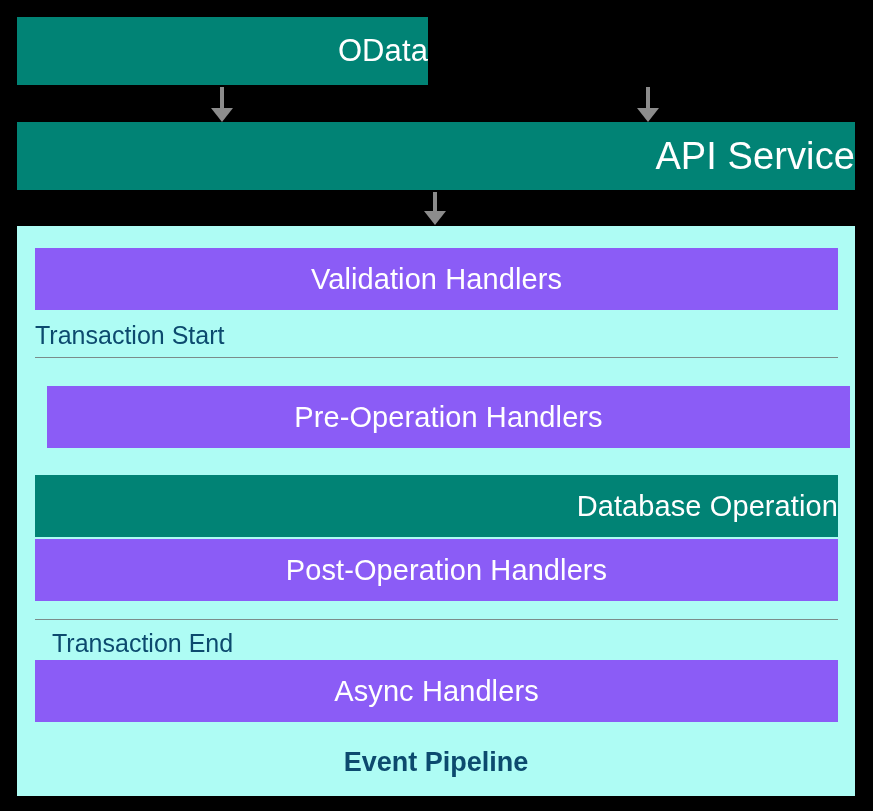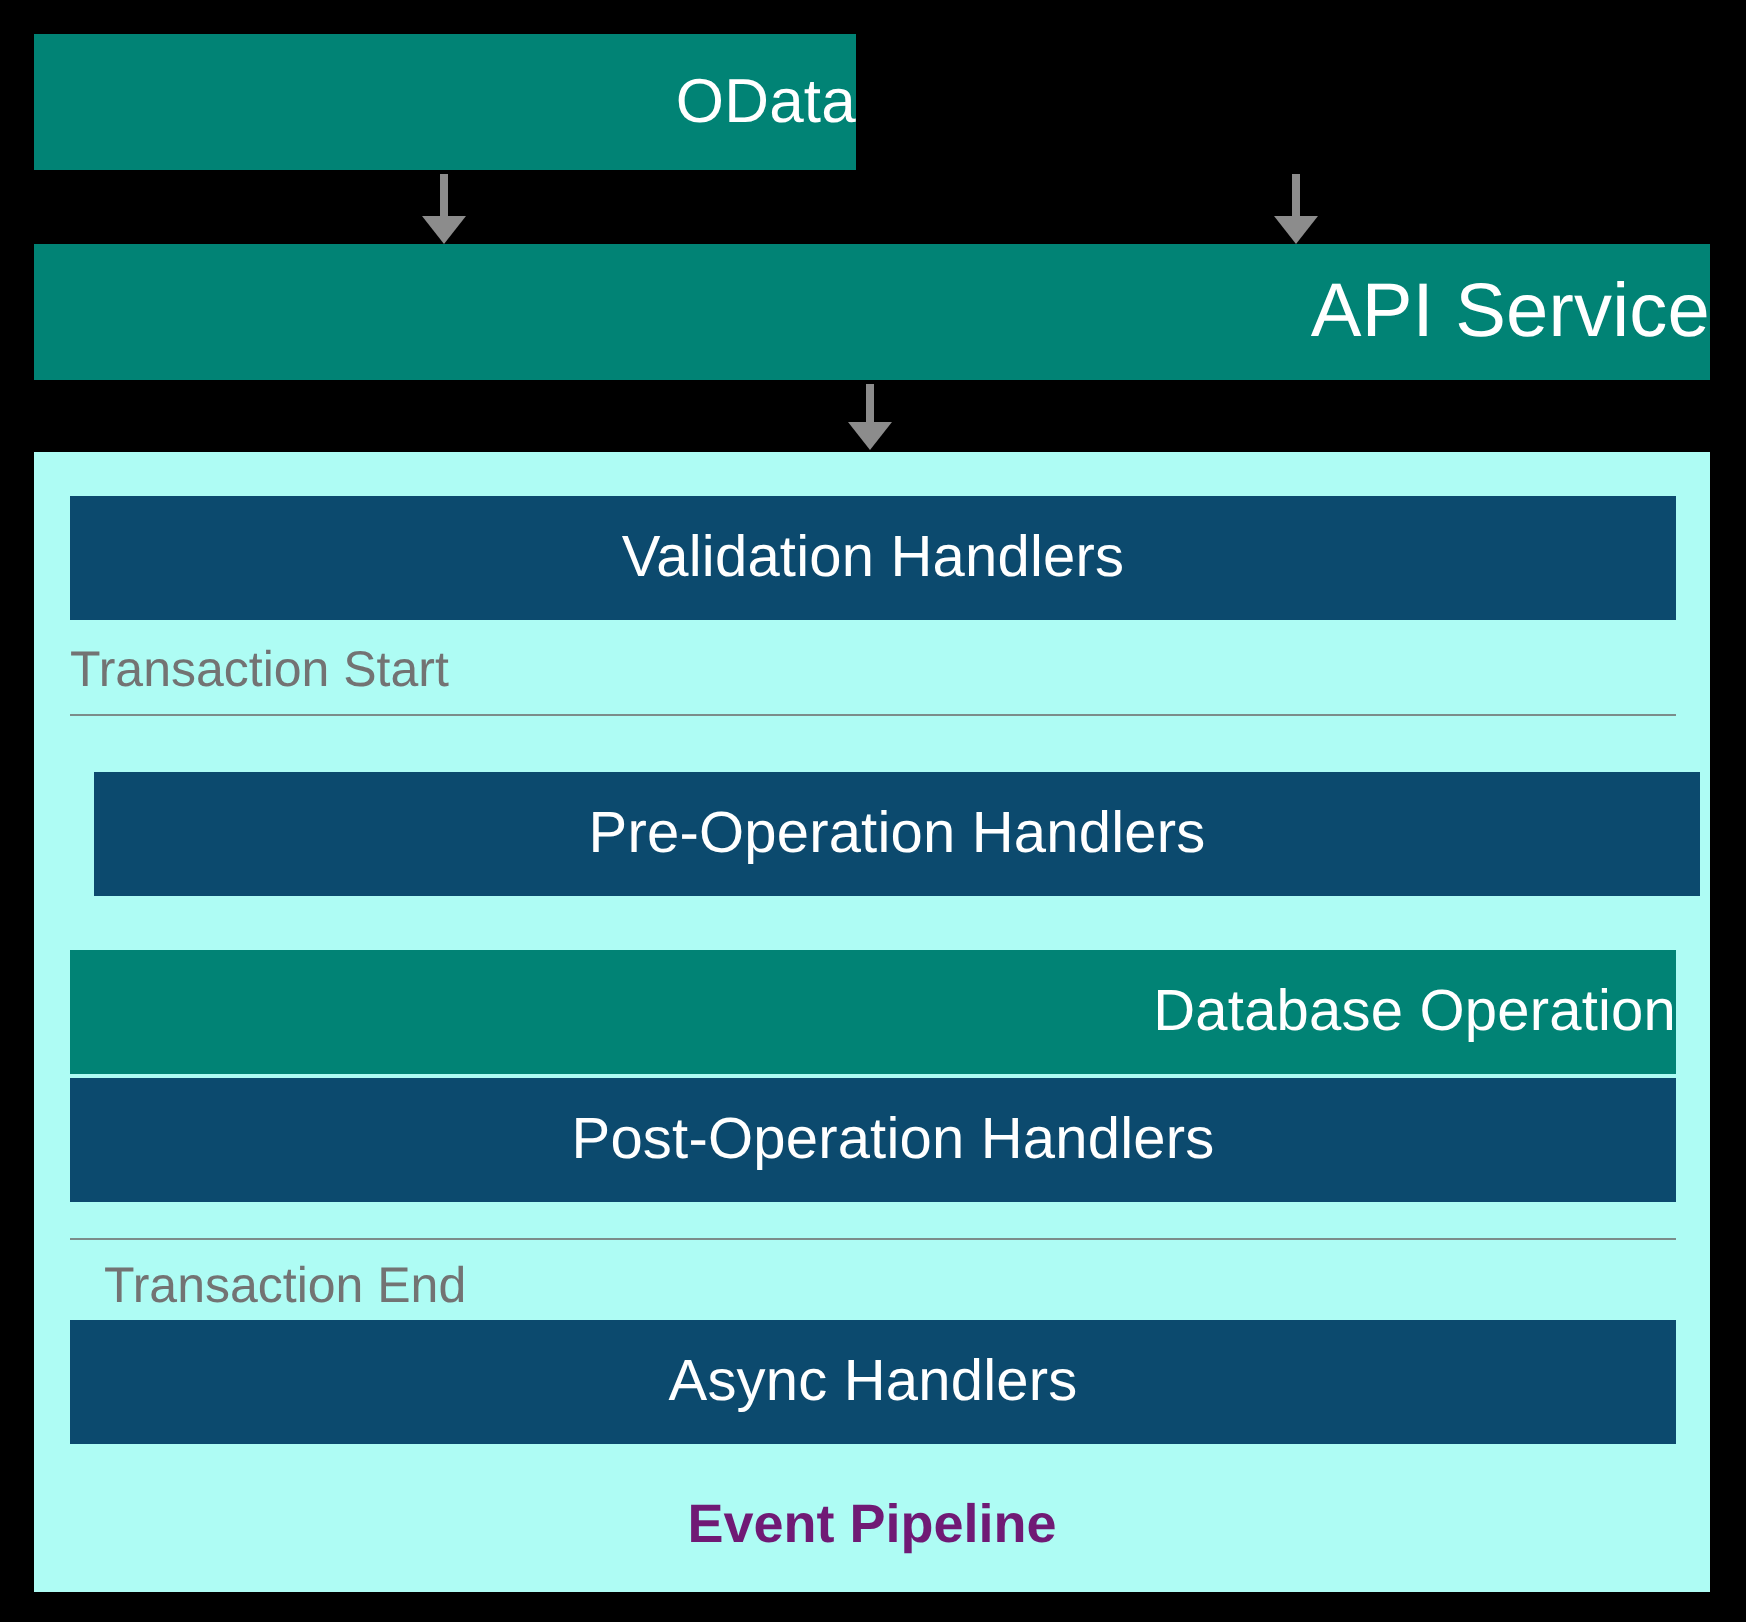--- a/index.html
+++ b/index.html
@@ -27,21 +27,21 @@
     box-sizing: border-box;
     display: flex;
     align-items: center;
     justify-content: center;
     color: #ffffff;
     font-weight: 400;
     letter-spacing: 0.1px;
     white-space: nowrap;
   }
   .box-teal  { background: #018375; justify-content: flex-end; }
-  .box-dark  { background: #0c4a6e; }
+  .box-dark  { background: #8b5cf6; }
 
   
   #odata-box {
     left: 17px;  top: 17px;
     width: 411px; height: 68px;
     font-size: 31px;
   }
   #ws-soap-box {
     left: 442px; top: 17px;
     width: 413px; height: 68px;
@@ -84,21 +84,21 @@
   }
   #stage-validation { top: 22px;  }
   #stage-pre        { top: 160px; margin-left: 12px; }
   #stage-db         { top: 249px; }
   #stage-post       { top: 313px; padding-left: 20px; }
   #stage-async      { top: 434px; }
 
   
   .txn-marker {
     position: absolute;
-    color: #737373;
+    color: #0c4a6e;
     font-size: 25px;
     font-weight: 400;
     white-space: nowrap;
   }
   #txn-start { left: 18px;  top: 95px;  }
   #txn-end   { left: 35px;  top: 403px; }
 
   .rule {
     position: absolute;
     left: 18px;
@@ -108,21 +108,21 @@
   }
   #rule-start { top: 131px; }
   #rule-end   { top: 393px; }
 
   
   #pipeline-caption {
     position: absolute;
     left: 0; right: 0;
     top: 521px;
     text-align: center;
-    color: #701a75;
+    color: #0c4a6e;
     font-size: 27px;
     font-weight: 700;
     white-space: nowrap;
   }
 </style>
 </head>
 <body>
 
 <div id="canvas">
 

